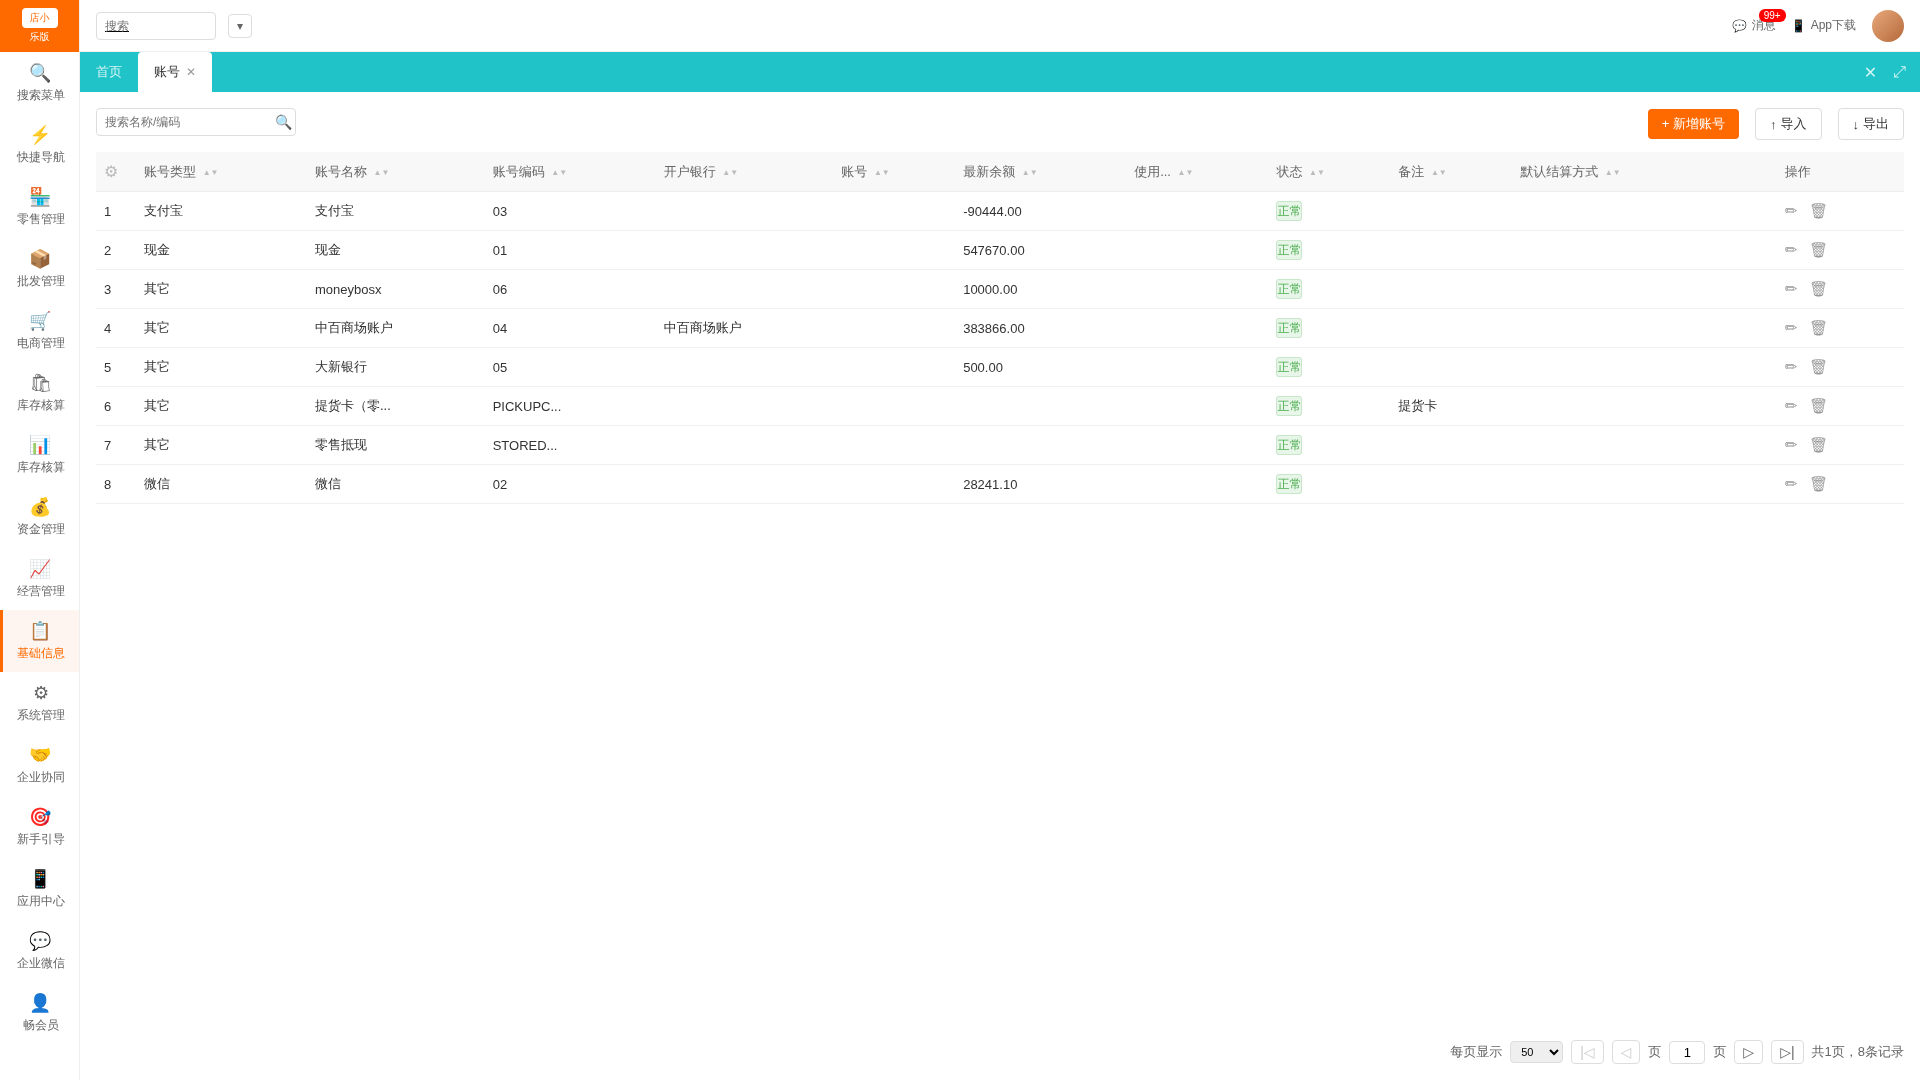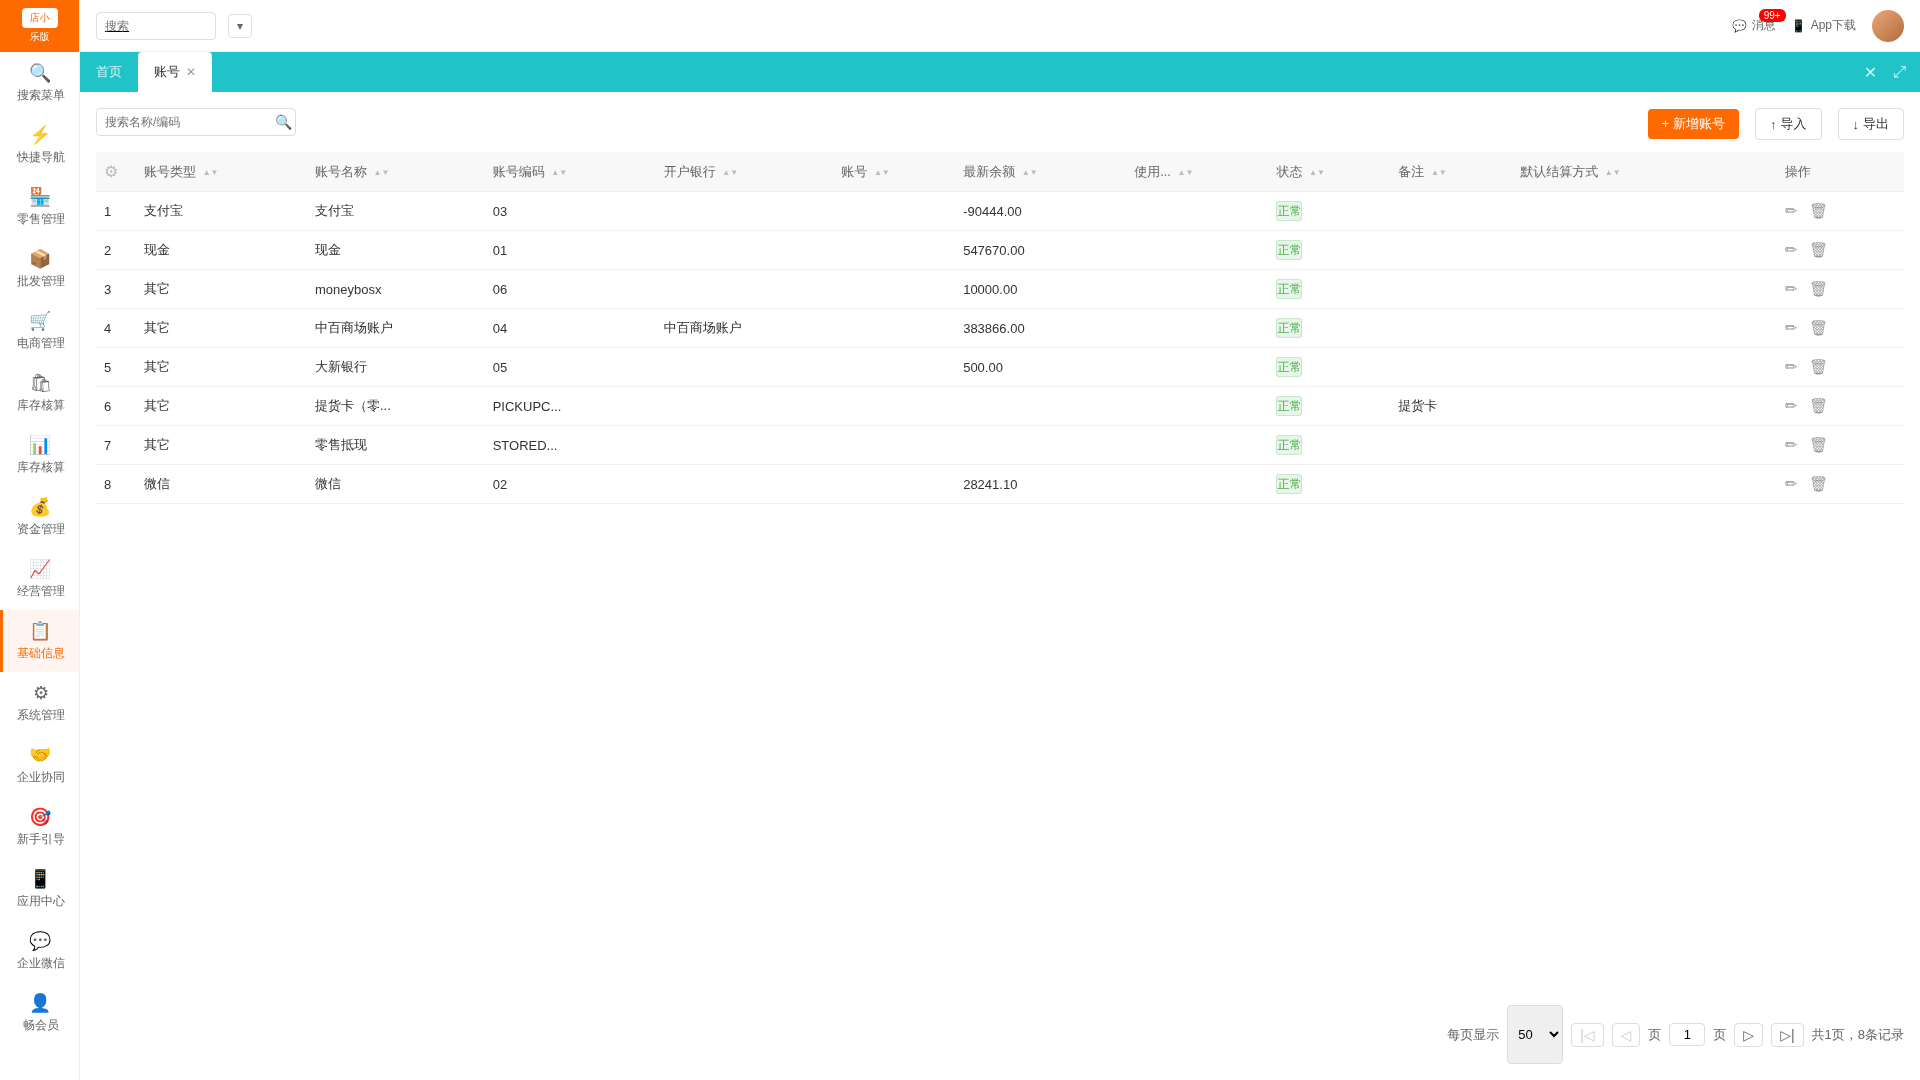--- a/index.html
+++ b/index.html
@@ -311,22 +311,22 @@
       justify-content: flex-end;
       margin-top: auto;
       padding-top: 16px;
       gap: 8px;
       font-size: 13px;
       color: #666;
     }
     .pagination-select {
       border: 1px solid #ddd;
       border-radius: 4px;
-      padding: 20px 6px;
-      font-size: 13px;
+      padding: 3px 6px;
+      font-size: 11px;
     }
     .pagination-btn {
       border: 1px solid #ddd;
       background: #fff;
       border-radius: 4px;
       padding: 3px 8px;
       cursor: pointer;
       color: #666;
       font-size: 14px;
     }

